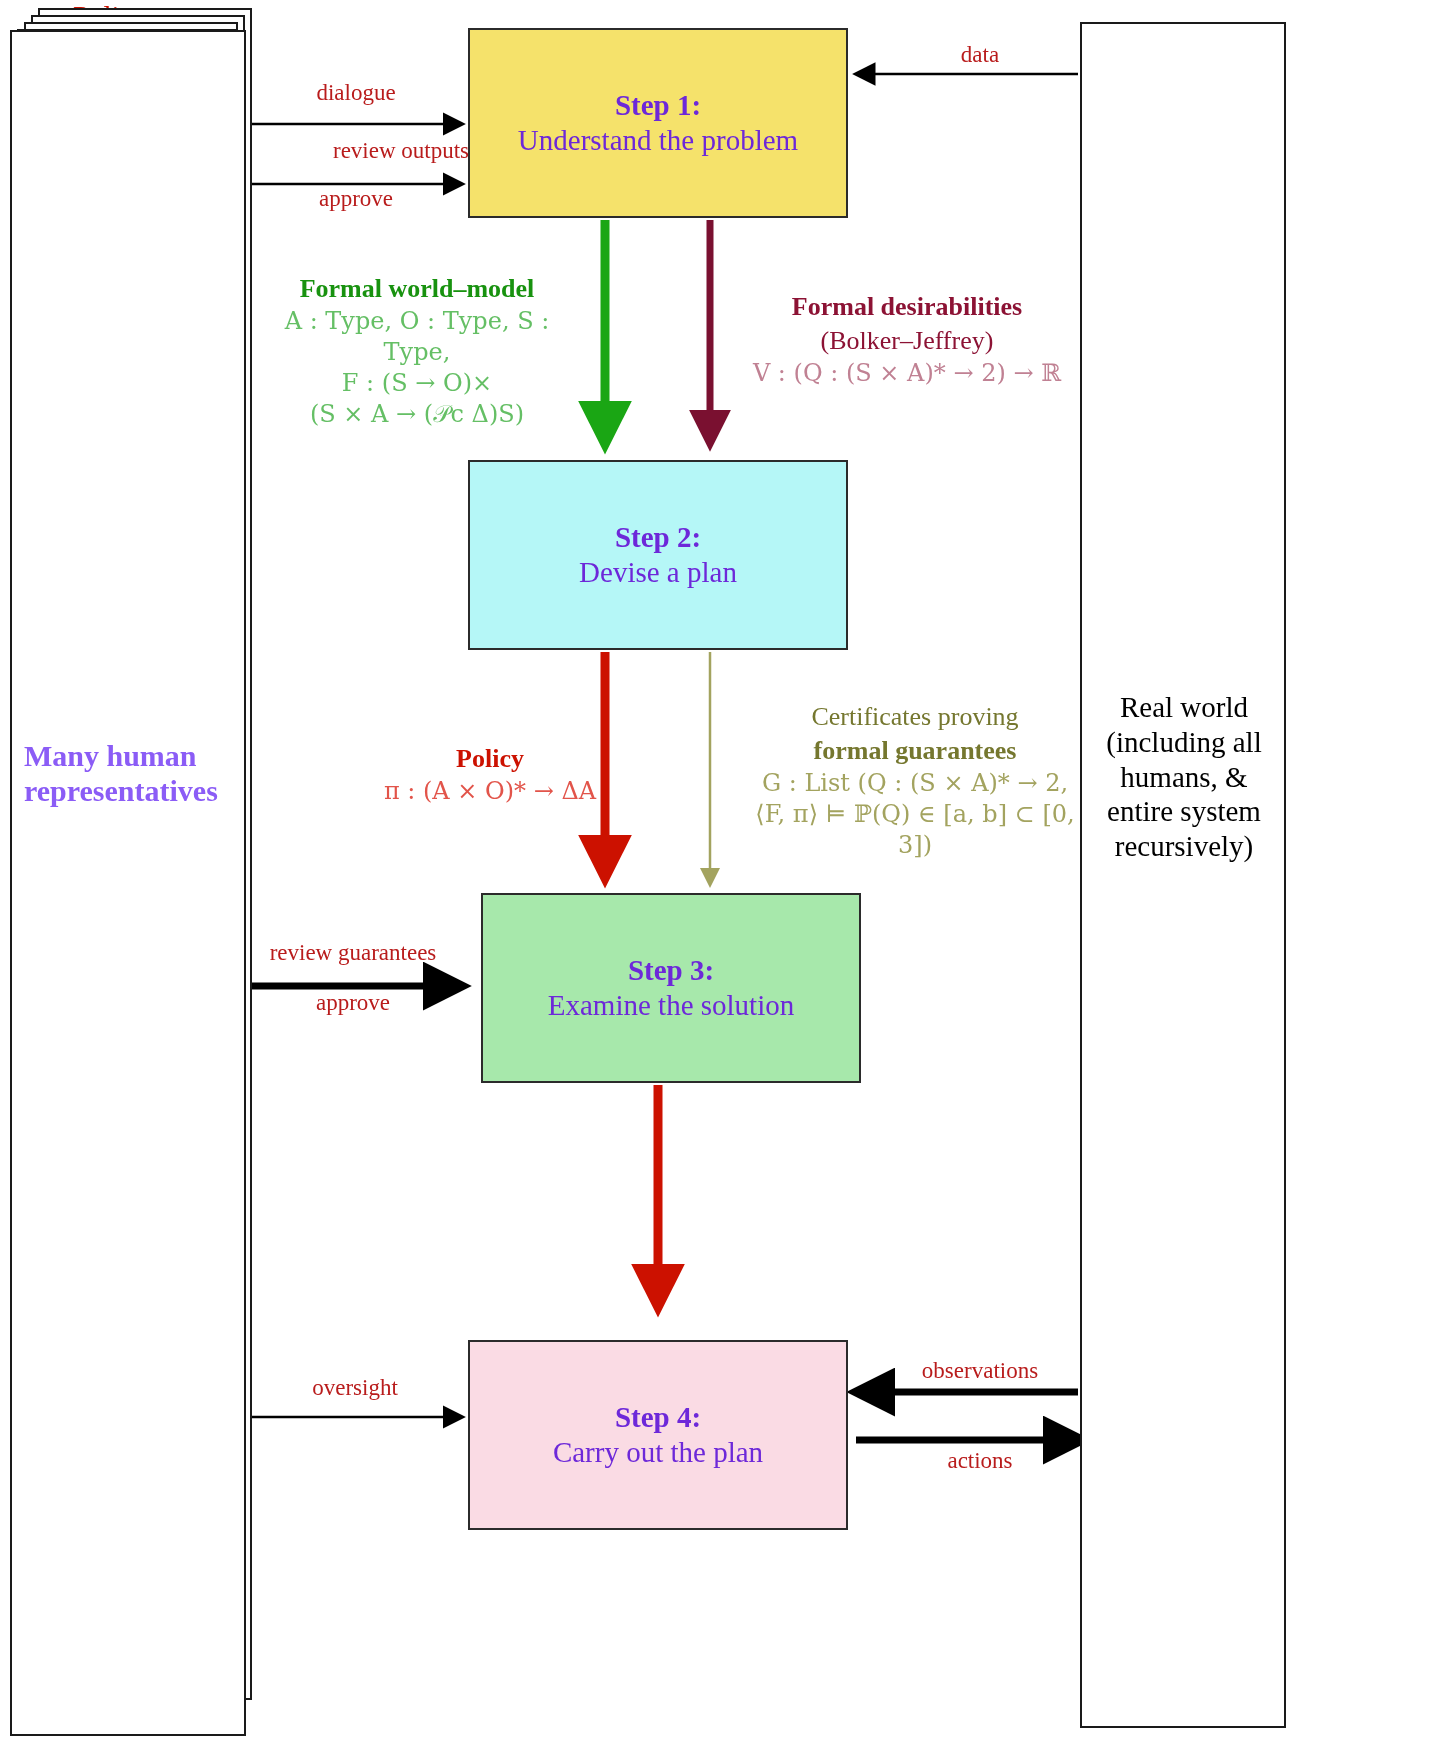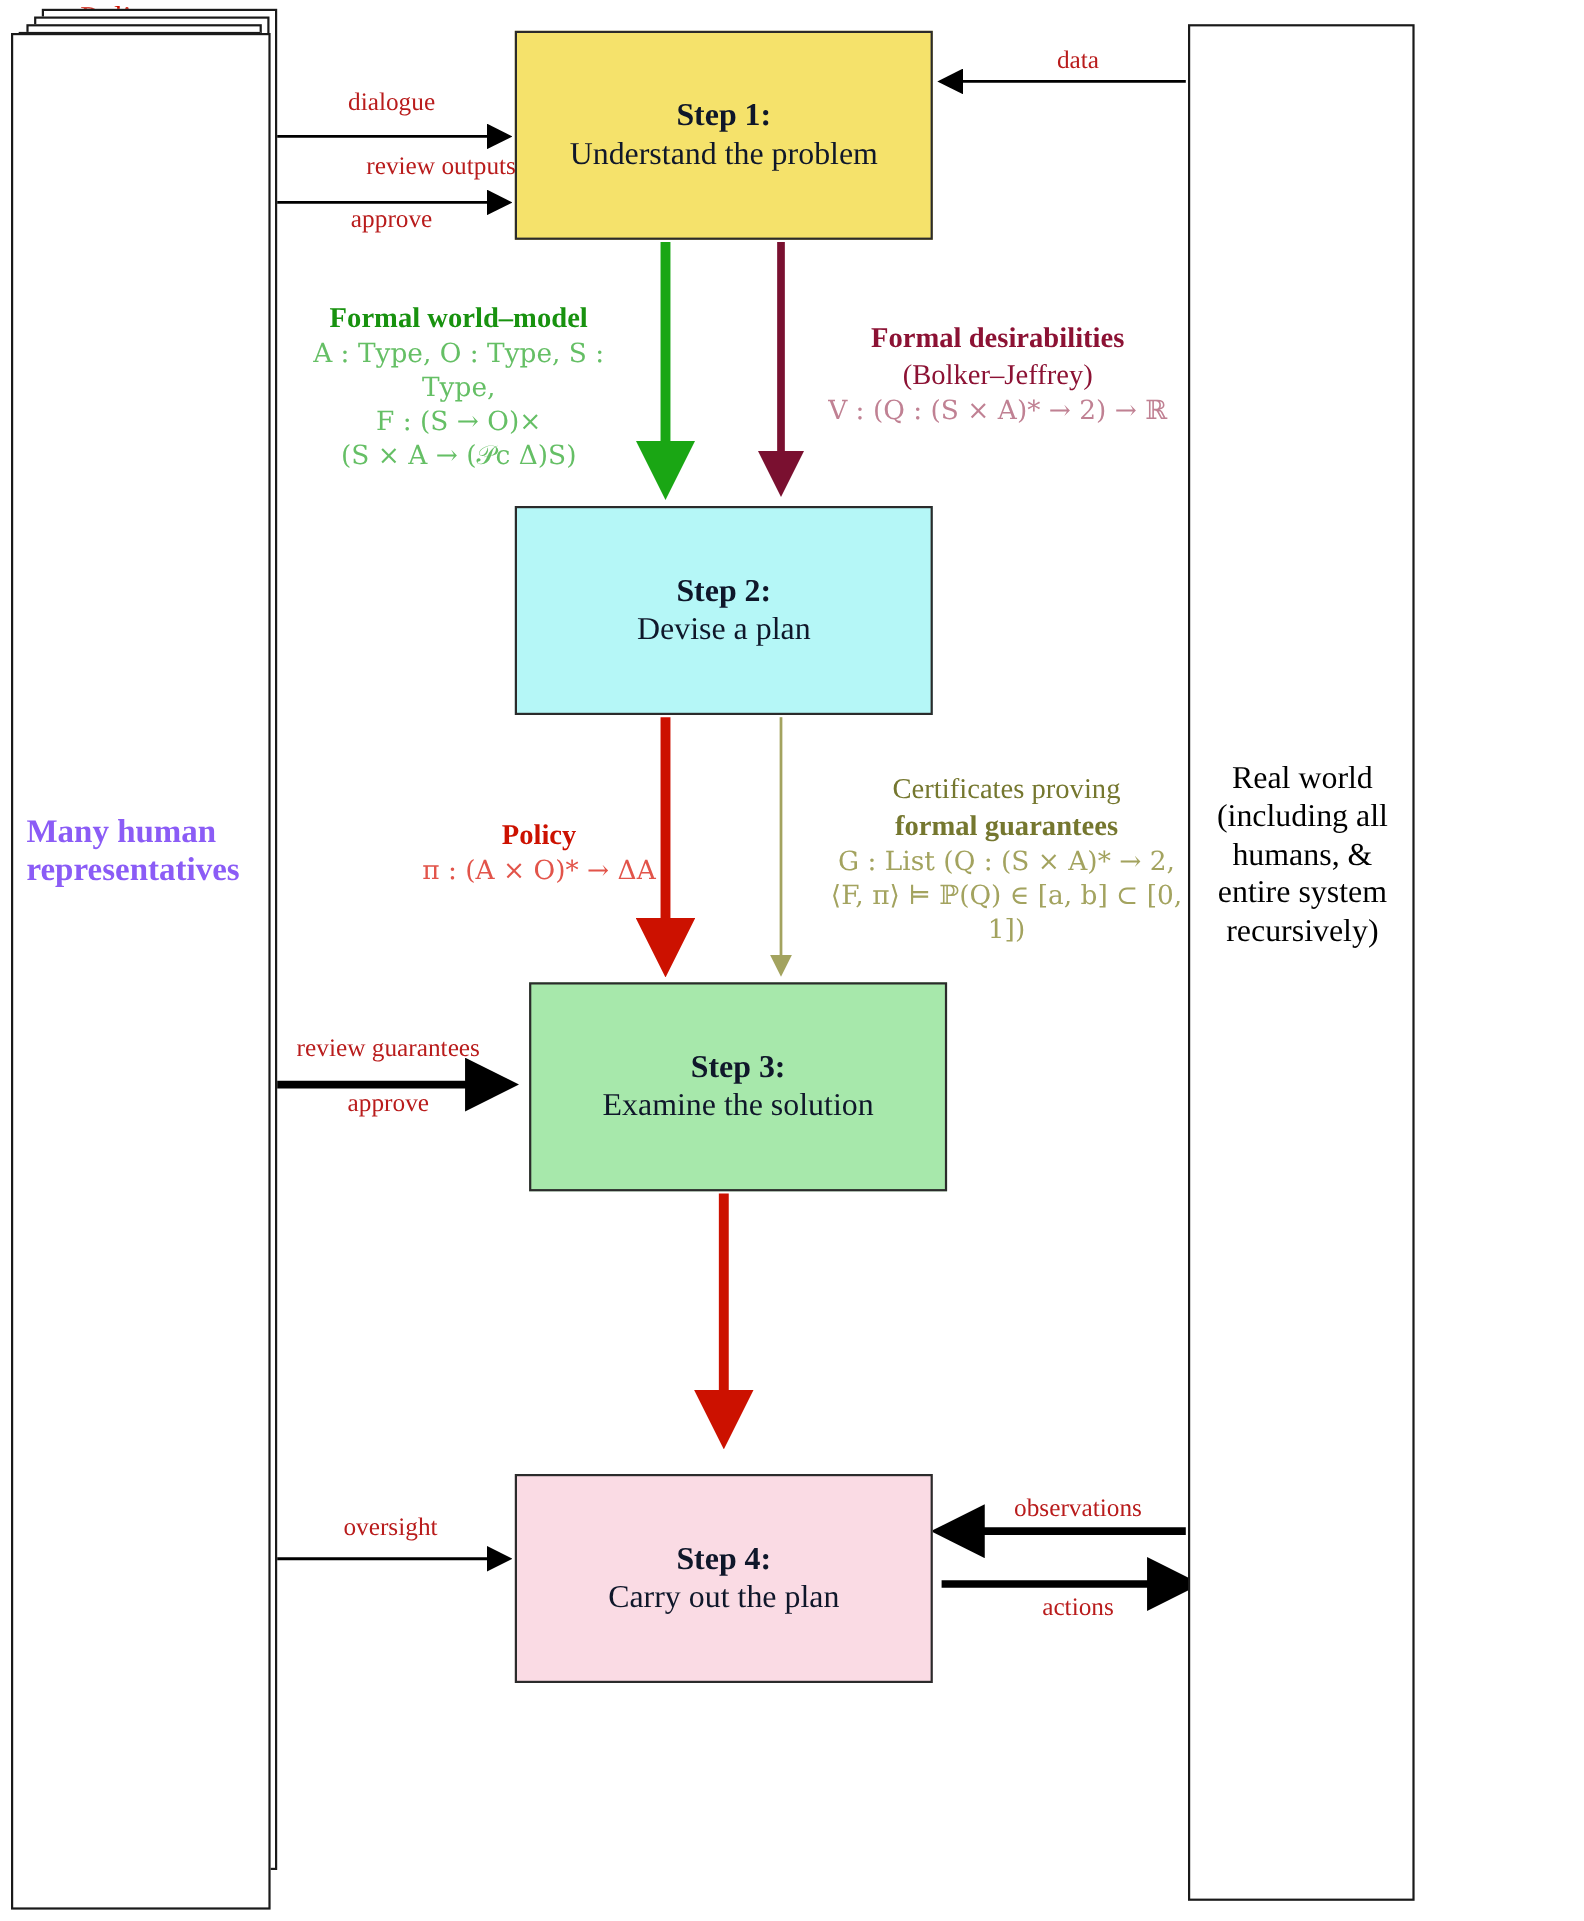--- a/index.html
+++ b/index.html
@@ -71,21 +71,21 @@
   
   .stepbox {
     position: absolute;
     border: 2px solid #2b2b2b;
     box-sizing: border-box;
     display: flex;
     flex-direction: column;
     align-items: center;
     justify-content: center;
     text-align: center;
-    color: #0f172a;
+    color: #6d28d9;
   }
   .stepbox .title {
     font-weight: bold;
     font-size: 29px;
     line-height: 1.22;
   }
   .stepbox .sub {
     font-size: 29px;
     line-height: 1.22;
   }
@@ -277,16 +277,16 @@
 
 <div class="annot annot-policy">
   <span class="hd red-dark">Policy</span>
   <span class="fm red-light">π : (A × O)* → ΔA</span>
 </div>
 
 <div class="annot annot-certs">
   <span class="hd2 olive-dark">Certificates proving</span>
   <span class="hd olive-dark">formal guarantees</span>
   <span class="fm olive-light">G : List (Q : (S × A)* → 2,</span>
-  <span class="fm olive-light">⟨F, π⟩ ⊨ ℙ(Q) ∈ [a, b] ⊂ [0, 1])</span>
+  <span class="fm olive-light">⟨F, π⟩ ⊨ ℙ(Q) ∈ [a, b] ⊂ [0, 3])</span>
 </div>
 
 <div class="annot-policy2">Policy</div>
 
 </body></html>

